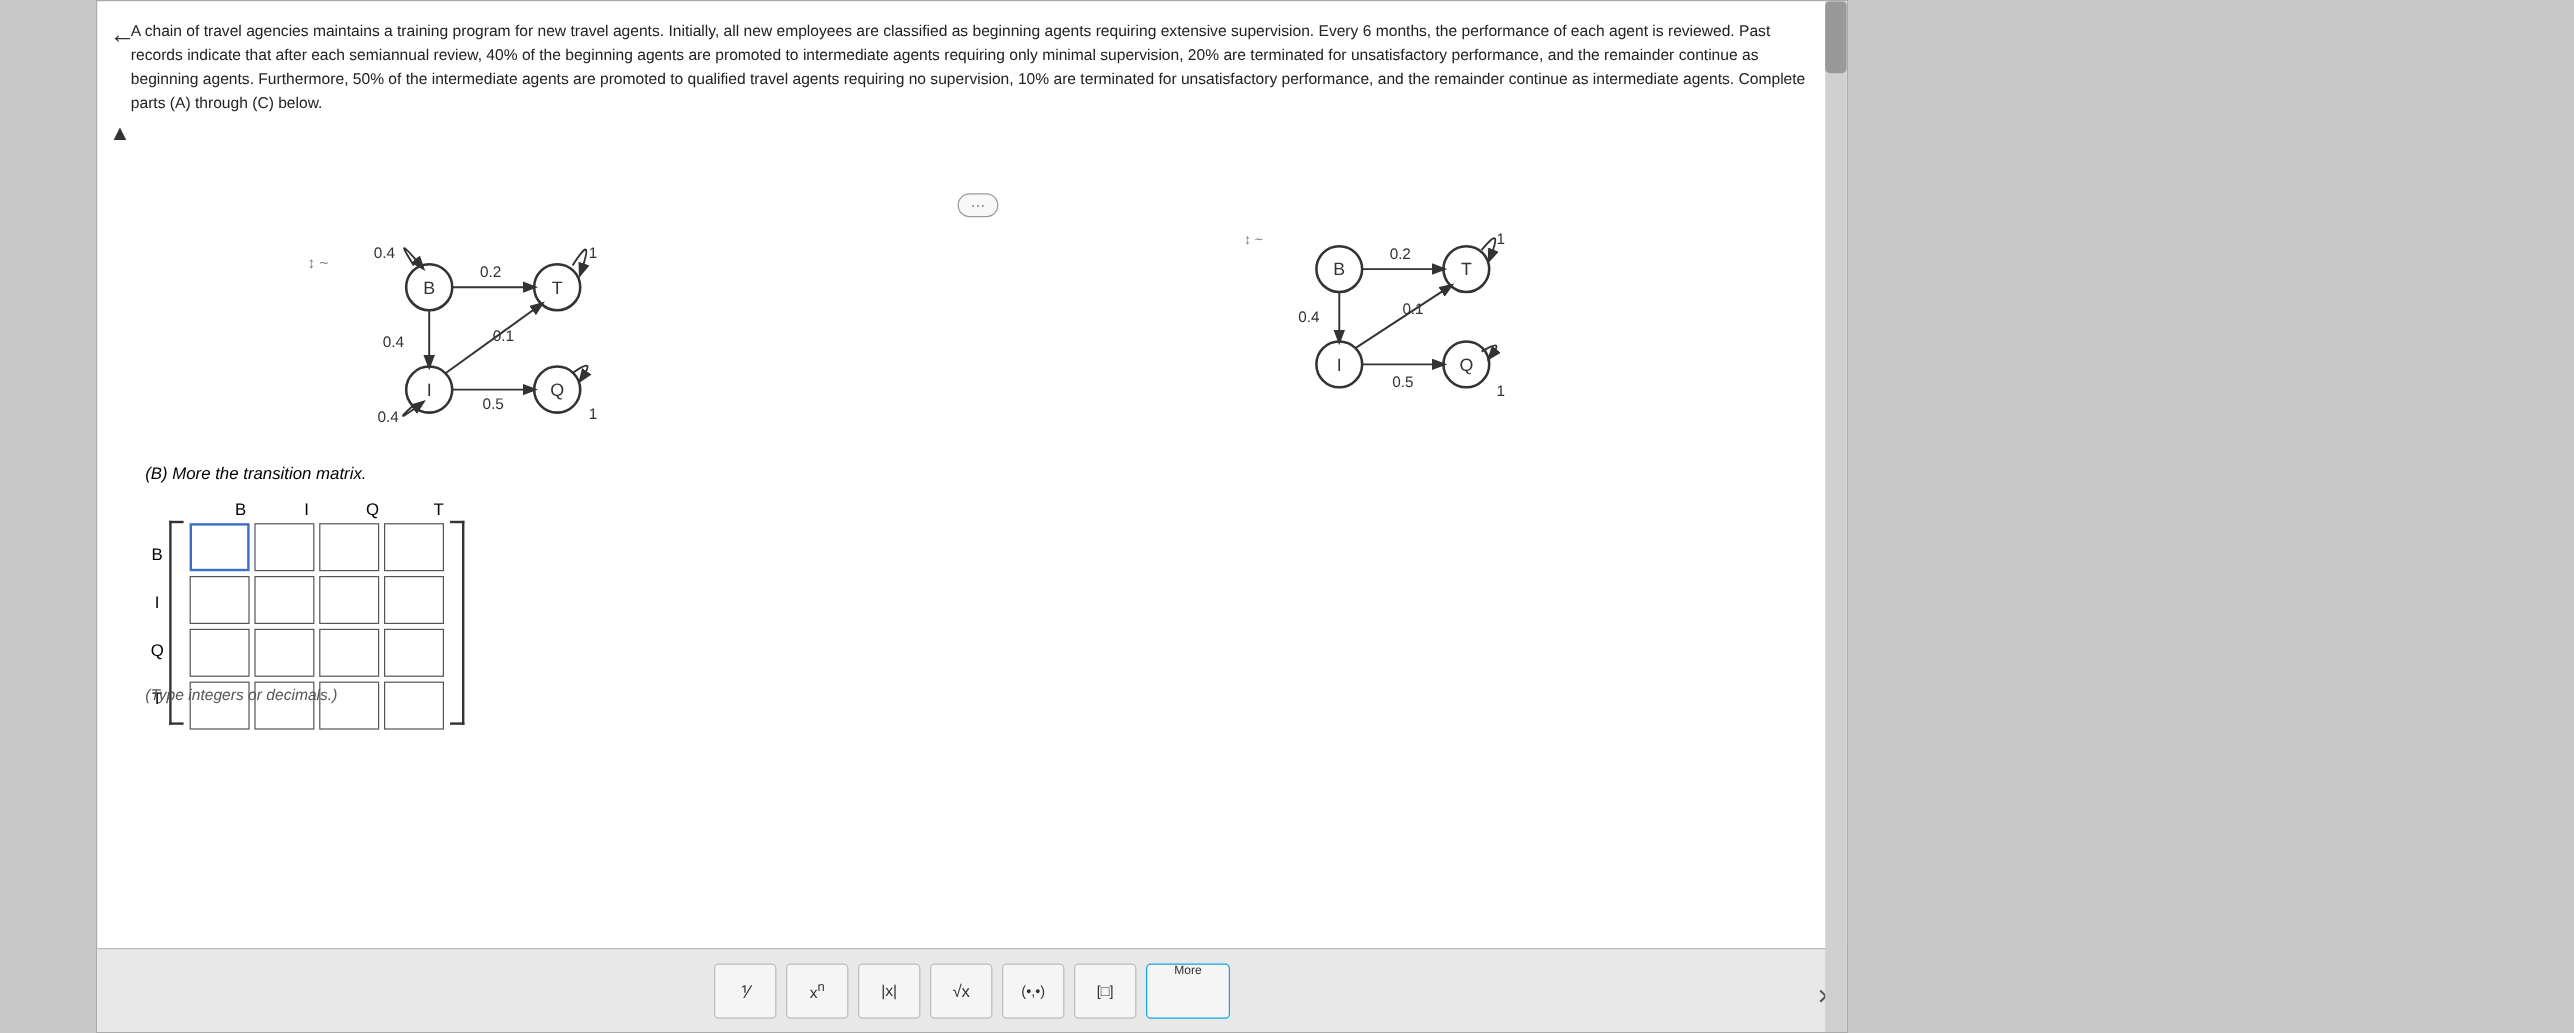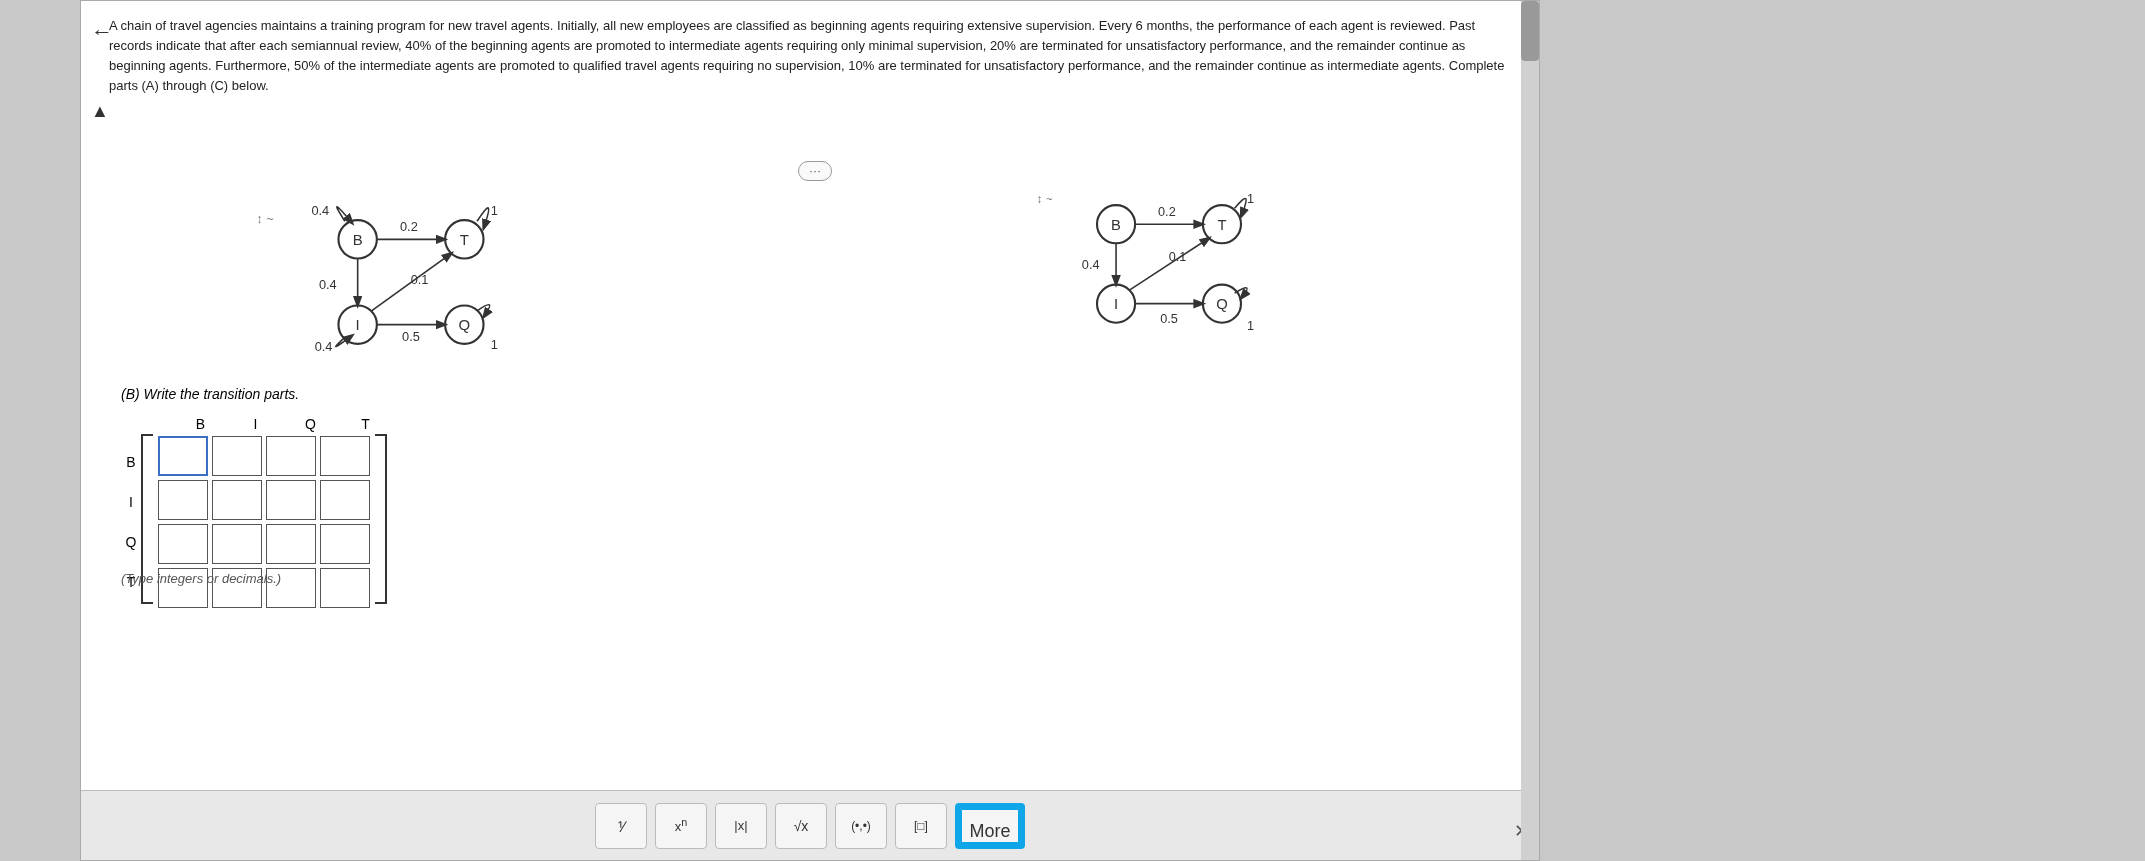--- a/index.html
+++ b/index.html
@@ -171,27 +171,27 @@
       align-items: center;
       justify-content: center;
       cursor: pointer;
       font-size: 15px;
       color: #333;
     }
     .toolbar-more {
       width: 70px;
       height: 46px;
       background: #f5f5f5;
-      border: 7px solid #0ea5e9;
+      border: 1px solid #0ea5e9;
       border-radius: 4px;
       display: flex;
-      align-items: flex-end;
+      align-items: flex-start;
       justify-content: center;
       cursor: pointer;
-      font-size: 18px;
+      font-size: 10px;
       color: #333;
     }
     .close-x {
       position: absolute;
       right: 10px;
       bottom: 18px;
       font-size: 18px;
       color: #555;
       cursor: pointer;
     }
@@ -337,21 +337,21 @@
       <text x="207" y="35" text-anchor="middle" font-size="12" fill="#333">1</text>
       <path d="M192,40 Q210,18 198,48" stroke="#333" fill="none" stroke-width="1.5" marker-end="url(#arrowR)"></path>
 
       <text x="207" y="155" text-anchor="middle" font-size="12" fill="#333">1</text>
       <path d="M192,120 Q212,108 198,125" stroke="#333" fill="none" stroke-width="1.5" marker-end="url(#arrowR)"></path>
 
       <text x="5" y="35" font-size="11" fill="#777">↕ ~</text>
     </svg>
   </div>
 
-  <div style="position:absolute; top:385px; left:40px; font-size:14px; font-style:italic;">(B) Write the transition parts.</div>
+  <div style="position:absolute; top:385px; left:40px; font-size:14px; font-style:italic;">(B) More the transition matrix.</div>
 
   <div class="matrix-section" style="top:415px;">
 
     <div class="matrix-header">
       <div style="width:22px;"></div>
       <div class="matrix-col-label">B</div>
       <div class="matrix-col-label">I</div>
       <div class="matrix-col-label">Q</div>
       <div class="matrix-col-label">T</div>
     </div>

